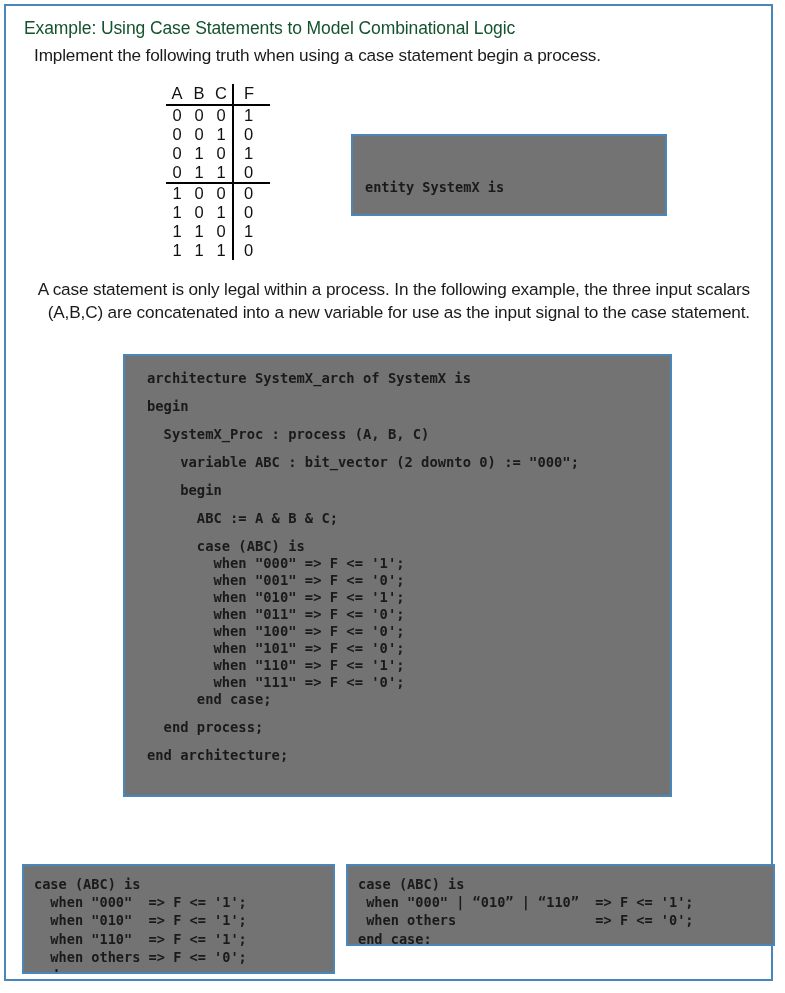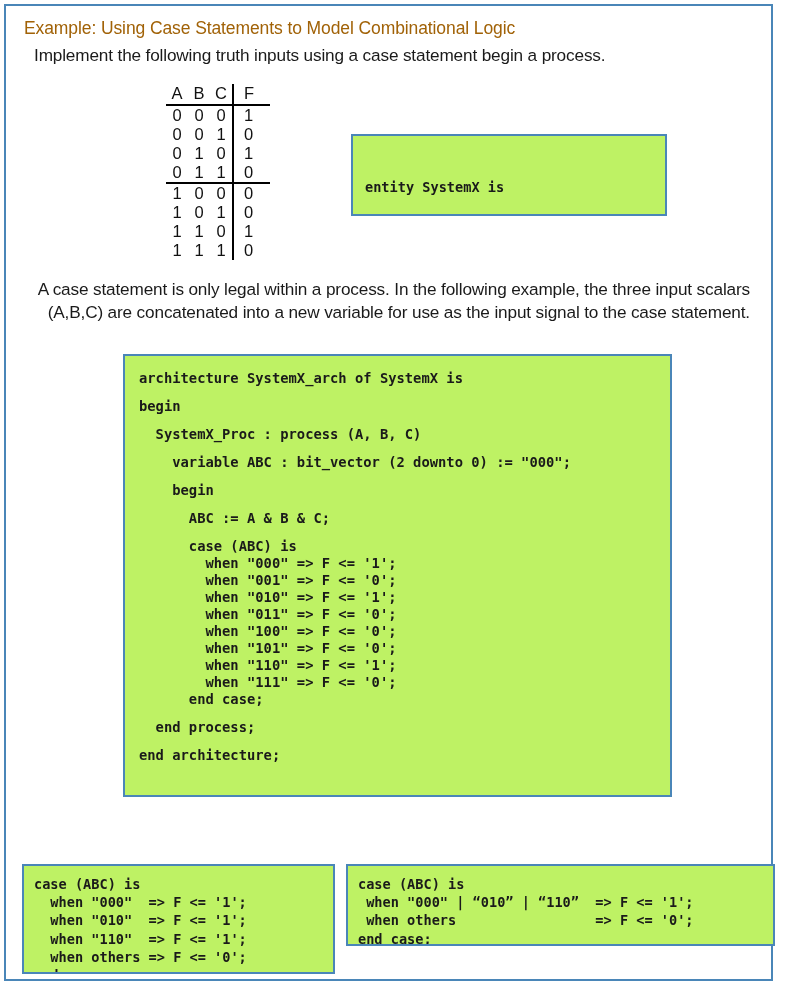--- a/index.html
+++ b/index.html
@@ -26,21 +26,21 @@
     background: #ffffff;
     box-sizing: border-box;
   }
 
   
   .slide-title {
     position: absolute;
     left: 18px;
     top: 12px;
     font-size: 17.5px;
-    color: #a16207;
+    color: #14532d;
     letter-spacing: -0.1px;
     white-space: nowrap;
   }
 
   
   .para {
     position: absolute;
     font-size: 17.2px;
     line-height: 23px;
     color: #1a1a1a;
@@ -80,21 +80,21 @@
   .truth-table tr.head-row th { padding-bottom: 1px; }
   .truth-table tr.head-row { border-bottom: 2px solid #000; }
   .truth-table tr.split-row td { border-top: 2px solid #000; }
   .truth-table tr.last-row td.f-col,
   .truth-table tr.last-row td { }
 
   
   .code-box {
     position: absolute;
     border: 2px solid #4a86b8;
-    background: #bef264;
+    background: #737373;
     box-sizing: border-box;
     font-family: "DejaVu Sans Mono", "Liberation Mono", monospace;
     font-weight: bold;
     color: #1a1a1a;
     white-space: pre;
     overflow: hidden;
   }
 
   #entity-box {
     left: 345px;
@@ -106,21 +106,21 @@
     padding: 8px 0 0 12px;
   }
 
   #architecture-box {
     left: 117px;
     top: 348px;
     width: 549px;
     height: 443px;
     font-size: 13.8px;
     line-height: 17px;
-    padding: 14px 0 0 14px;
+    padding: 14px 0 0 22px;
   }
   #architecture-box .blank { display: block; height: 11px; }
 
   #compact-box-left {
     left: 16px;
     top: 858px;
     width: 313px;
     height: 110px;
     font-size: 13.6px;
     line-height: 18.2px;
@@ -140,21 +140,21 @@
   .code-line { display: block; }
 </style>
 </head>
 <body>
 
 <div class="slide">
 
   <div class="slide-title">Example: Using Case Statements to Model Combinational Logic</div>
 
   <div class="para" id="intro-para">
-    <span>Implement the following truth inputs using a </span><span class="u">case statement</span><span> begin a process.</span>
+    <span>Implement the following truth when using a </span><span class="u">case statement</span><span> begin a process.</span>
   </div>
 
   <table class="truth-table" id="truth-table">
     <thead>
       <tr class="head-row">
         <th>A</th>
         <th>B</th>
         <th>C</th>
         <th class="f-col">F</th>
       </tr>

